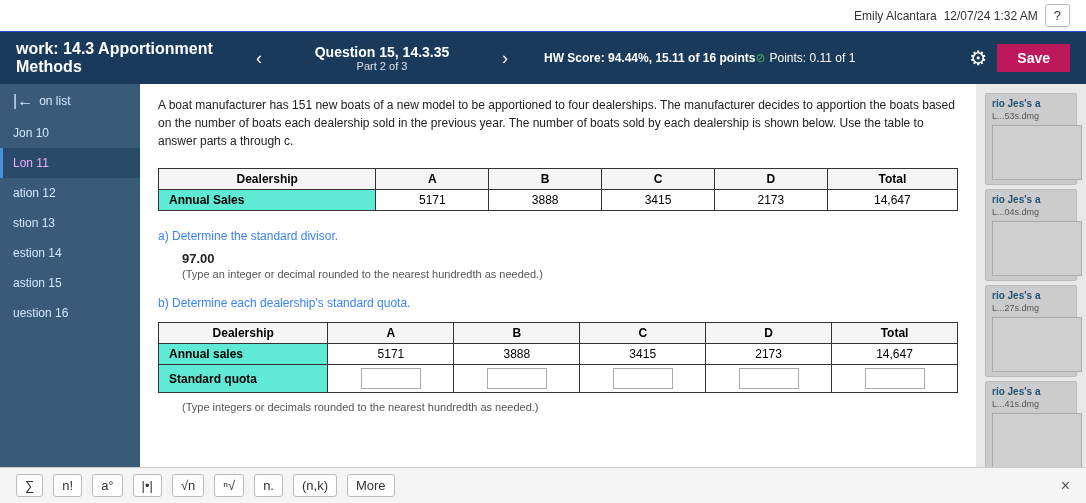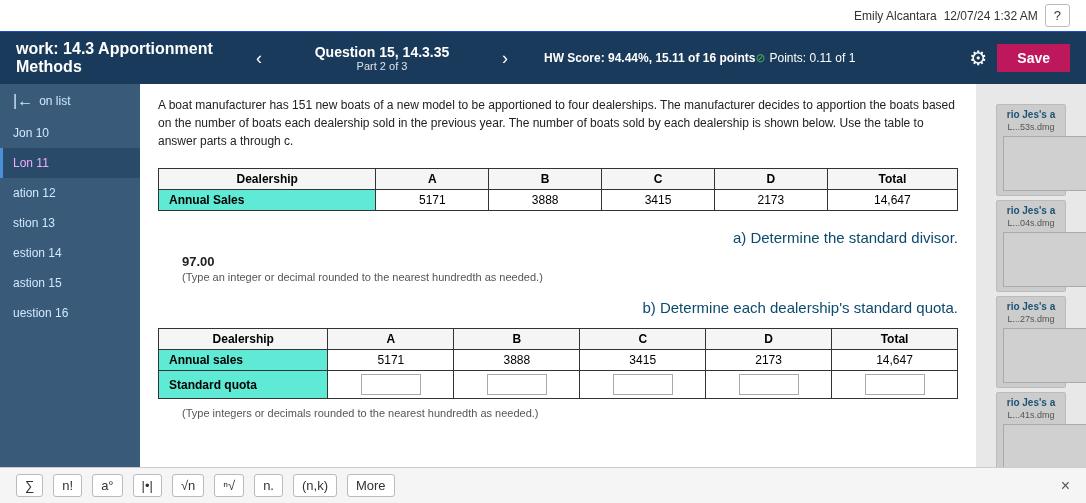--- a/index.html
+++ b/index.html
@@ -162,49 +162,47 @@
       border: none;
       width: 60px;
       text-align: center;
       background: #fff;
       border: 1px solid #aaa;
       padding: 2px 4px;
     }
 
     
     .section-label {
-      font-size: 15px;
-      color: #0c4a6e;
+      font-size: 12px;
+      color: #3b82f6;
       margin: 10px 0 4px 0;
-      text-align: right;
     }
     .answer-value {
       font-size: 13px;
       font-weight: bold;
       color: #222;
       margin: 4px 0 2px 24px;
     }
     .hint-text {
       font-size: 11px;
       color: #555;
       margin-left: 24px;
       margin-bottom: 6px;
     }
 
     
     .right-panel {
       width: 110px;
       background: #e8e8e8;
       display: flex;
       flex-direction: column;
-      padding: 20px;
+      padding: 9px;
       gap: 4px;
       overflow-y: auto;
       flex-shrink: 0;
-      text-align: center;
     }
     .thumbnail {
       background: #ccc;
       border: 1px solid #bbb;
       border-radius: 2px;
       padding: 4px 6px;
       font-size: 10px;
       color: #333;
       display: flex;
       flex-direction: column;

